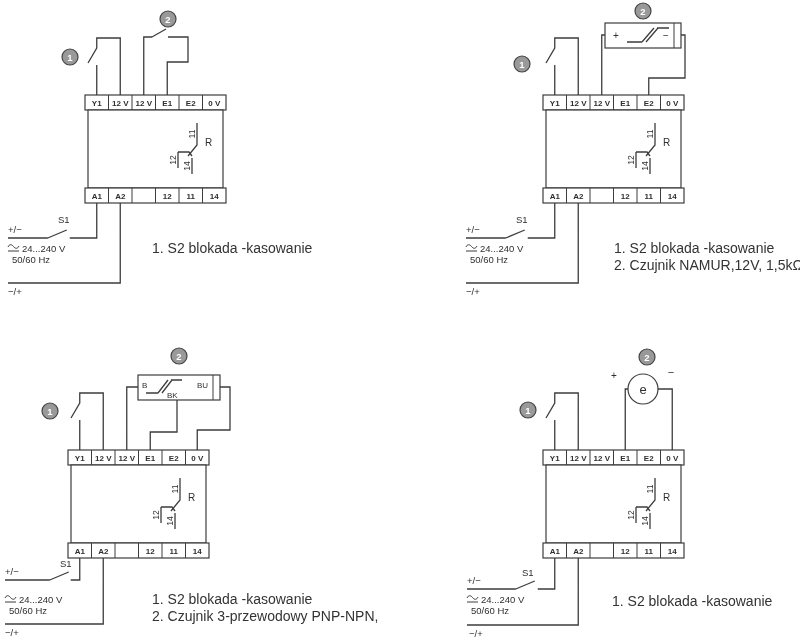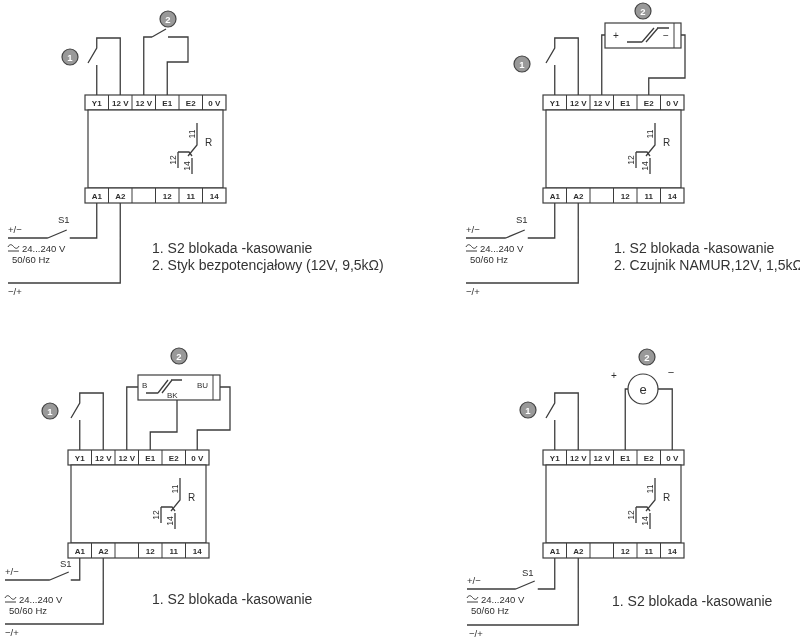--- a/index.html
+++ b/index.html
@@ -164,25 +164,25 @@
     <text class="t plab" x="122" y="254">S1</text>
     <use href="#acdc" x="67" y="276"></use>
     <text class="t plab" x="81" y="281">24...240 V</text>
     <text class="t plab" x="71" y="292">50/60 Hz</text>
     <text class="t plab" x="69" y="315">−/+</text>
   </g>
 </svg>
 
 <div class="notes" style="left:152px;top:240px;">
   <div>1. S2 blokada -kasowanie</div>
-  <div>2. Styk bezpotencjałowy (12V, 9,5kΩ)</div>
 </div>
 <div class="notes" style="left:614px;top:240px;">
   <div>1. S2 blokada -kasowanie</div>
   <div>2. Czujnik NAMUR,12V, 1,5kΩ</div>
 </div>
 <div class="notes" style="left:152px;top:591px;">
   <div>1. S2 blokada -kasowanie</div>
+  <div>2. Czujnik 3-przewodowy PNP-NPN,</div>
 </div>
 <div class="notes" style="left:612px;top:593px;">
   <div>1. S2 blokada -kasowanie</div>
 </div>
 </div>
 
 </body></html>

